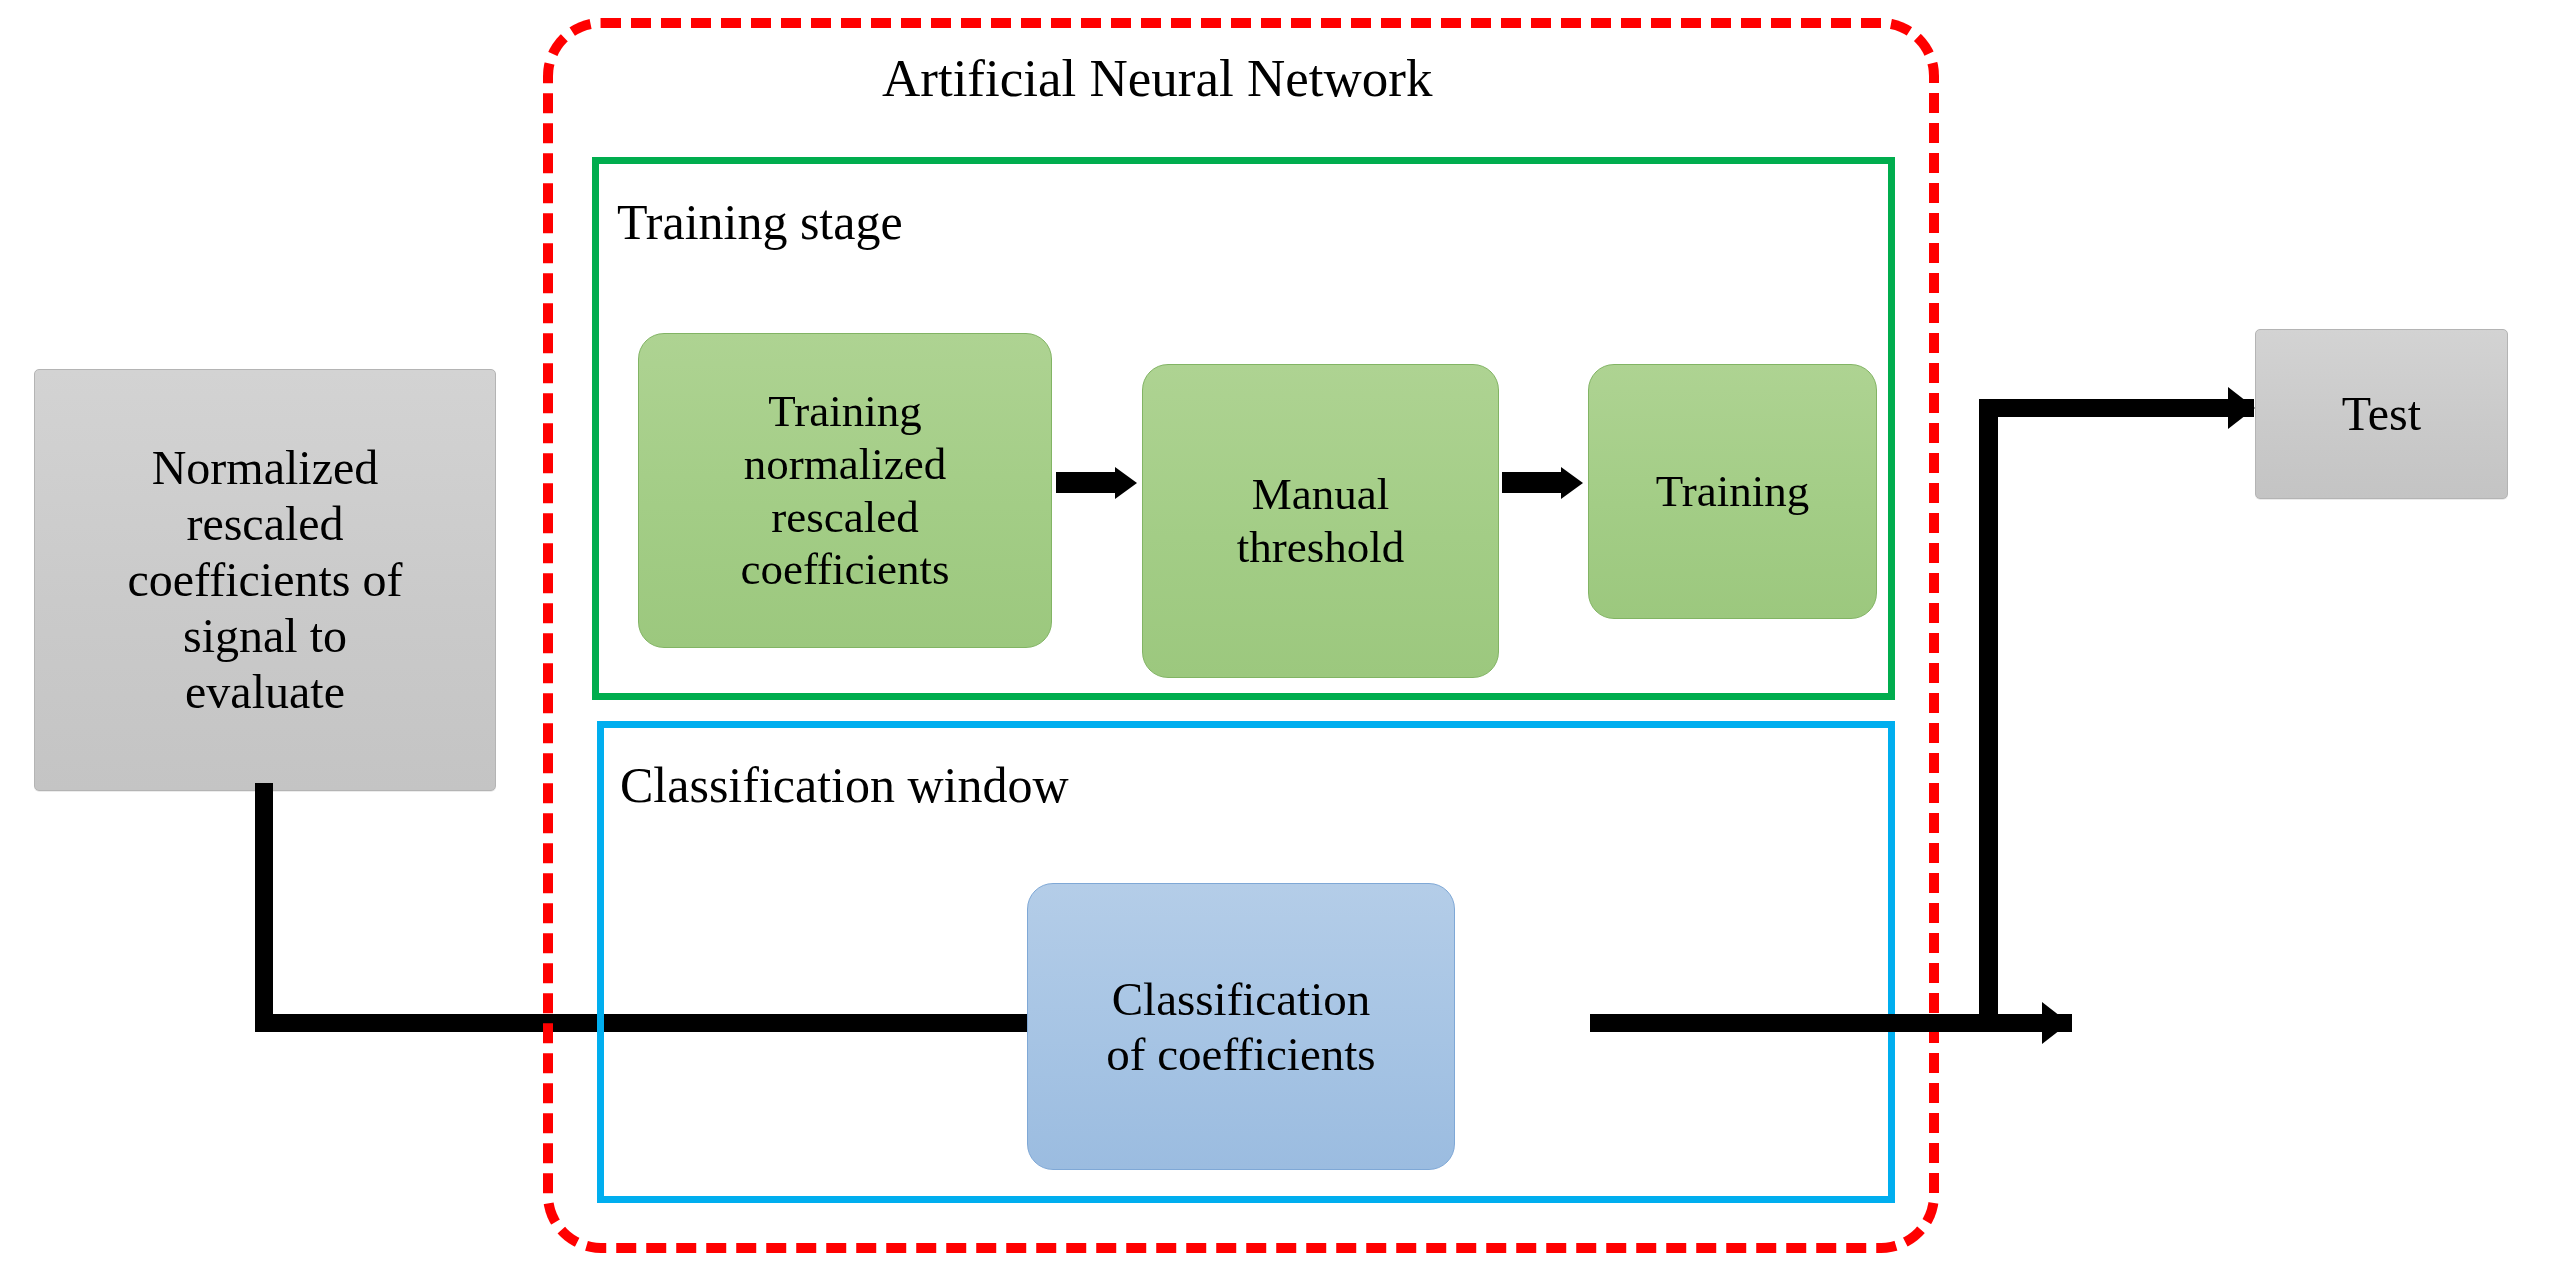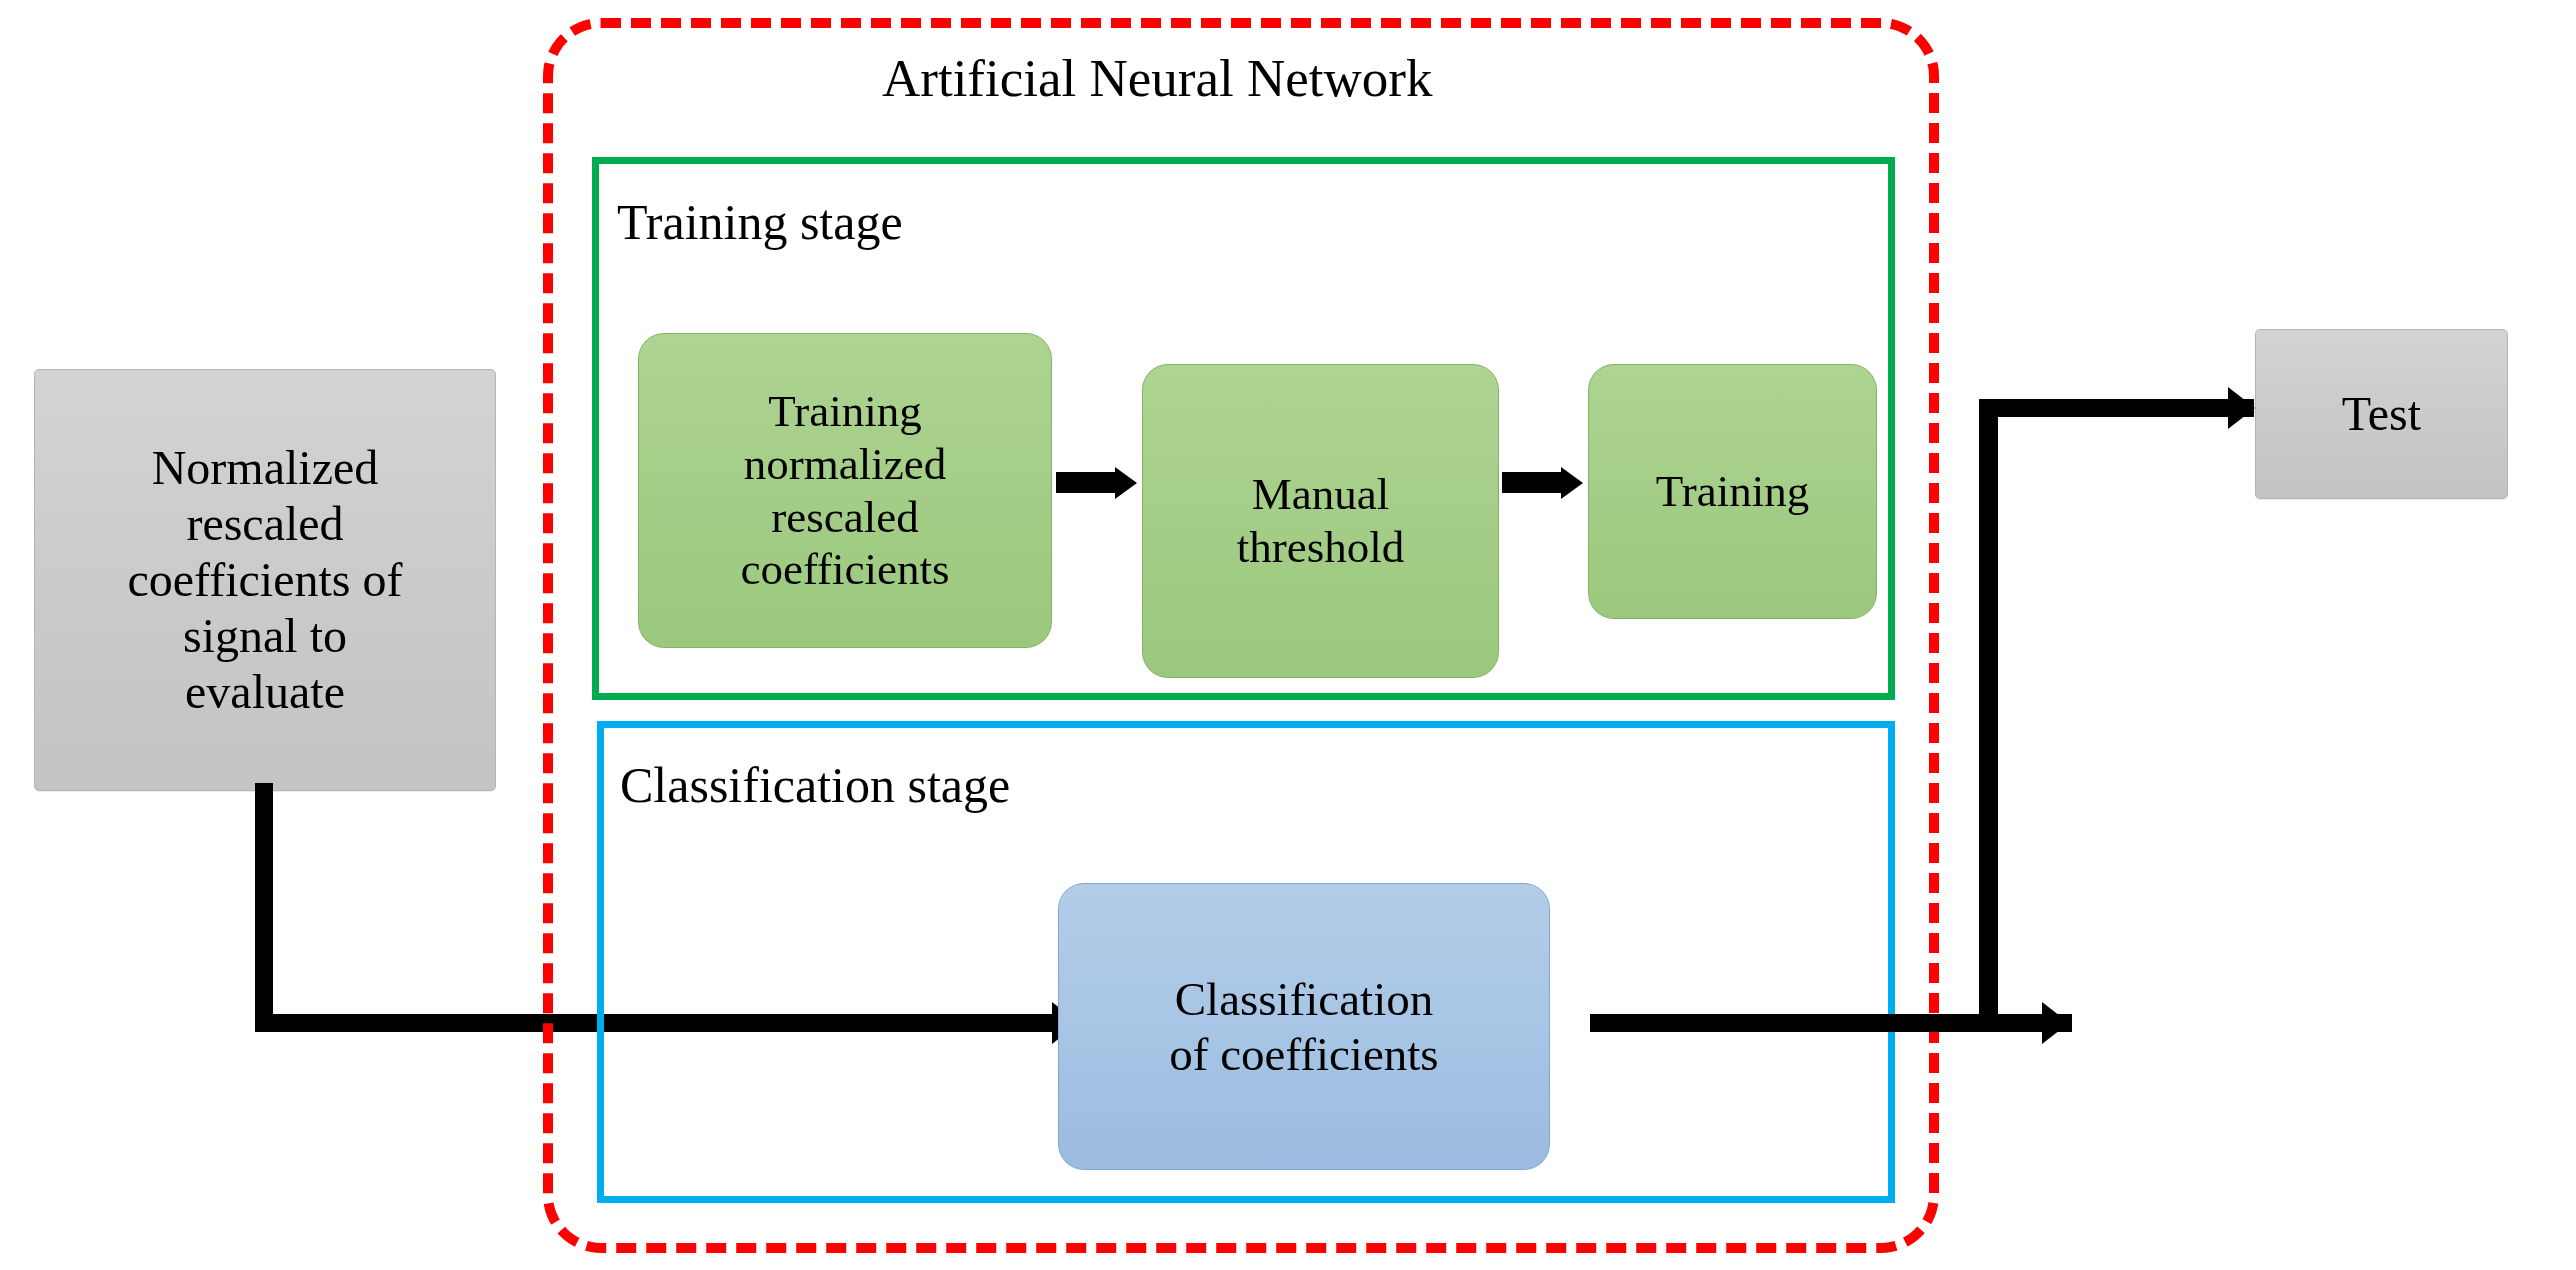--- a/index.html
+++ b/index.html
@@ -126,23 +126,23 @@
   <div class="node node-green" style="left:1142px; top:356px; width:357px; height:314px; font-size:45px;">Manual
 threshold</div>
 
   <div class="conn" style="left:1502px; top:472px; width:64px; height:21px;"></div>
   <div class="arrowhead arrow-right-sm" style="left:1561px; top:467px;"></div>
 
   <div class="node node-green" style="left:1588px; top:356px; width:289px; height:255px; font-size:45px;">Training</div>
 
   <div class="frame frame-cyan" style="left:597px; top:721px; width:1298px; height:482px;"></div>
 
-  <div class="label" style="left:620px; top:756px; font-size:50px;">Classification stage</div>
+  <div class="label" style="left:620px; top:756px; font-size:50px;">Classification window</div>
 
-  <div class="node node-blue" style="left:1058px; top:875px; width:492px; height:287px; font-size:47px;">Classification
+  <div class="node node-blue" style="left:1027px; top:875px; width:428px; height:287px; font-size:47px;">Classification
 of coefficients</div>
 
   <div class="conn" style="left:1590px; top:1014px; width:482px; height:17.7px;"></div>
 
   <div class="conn" style="left:1979px; top:399px; width:19px; height:633px;"></div>
 
   <div class="conn" style="left:1979px; top:399px; width:275px; height:17.7px;"></div>
   <div class="arrowhead arrow-right" style="left:2228px; top:387px;"></div>
 
   <div class="arrowhead arrow-right" style="left:2042px; top:1002px;"></div>

